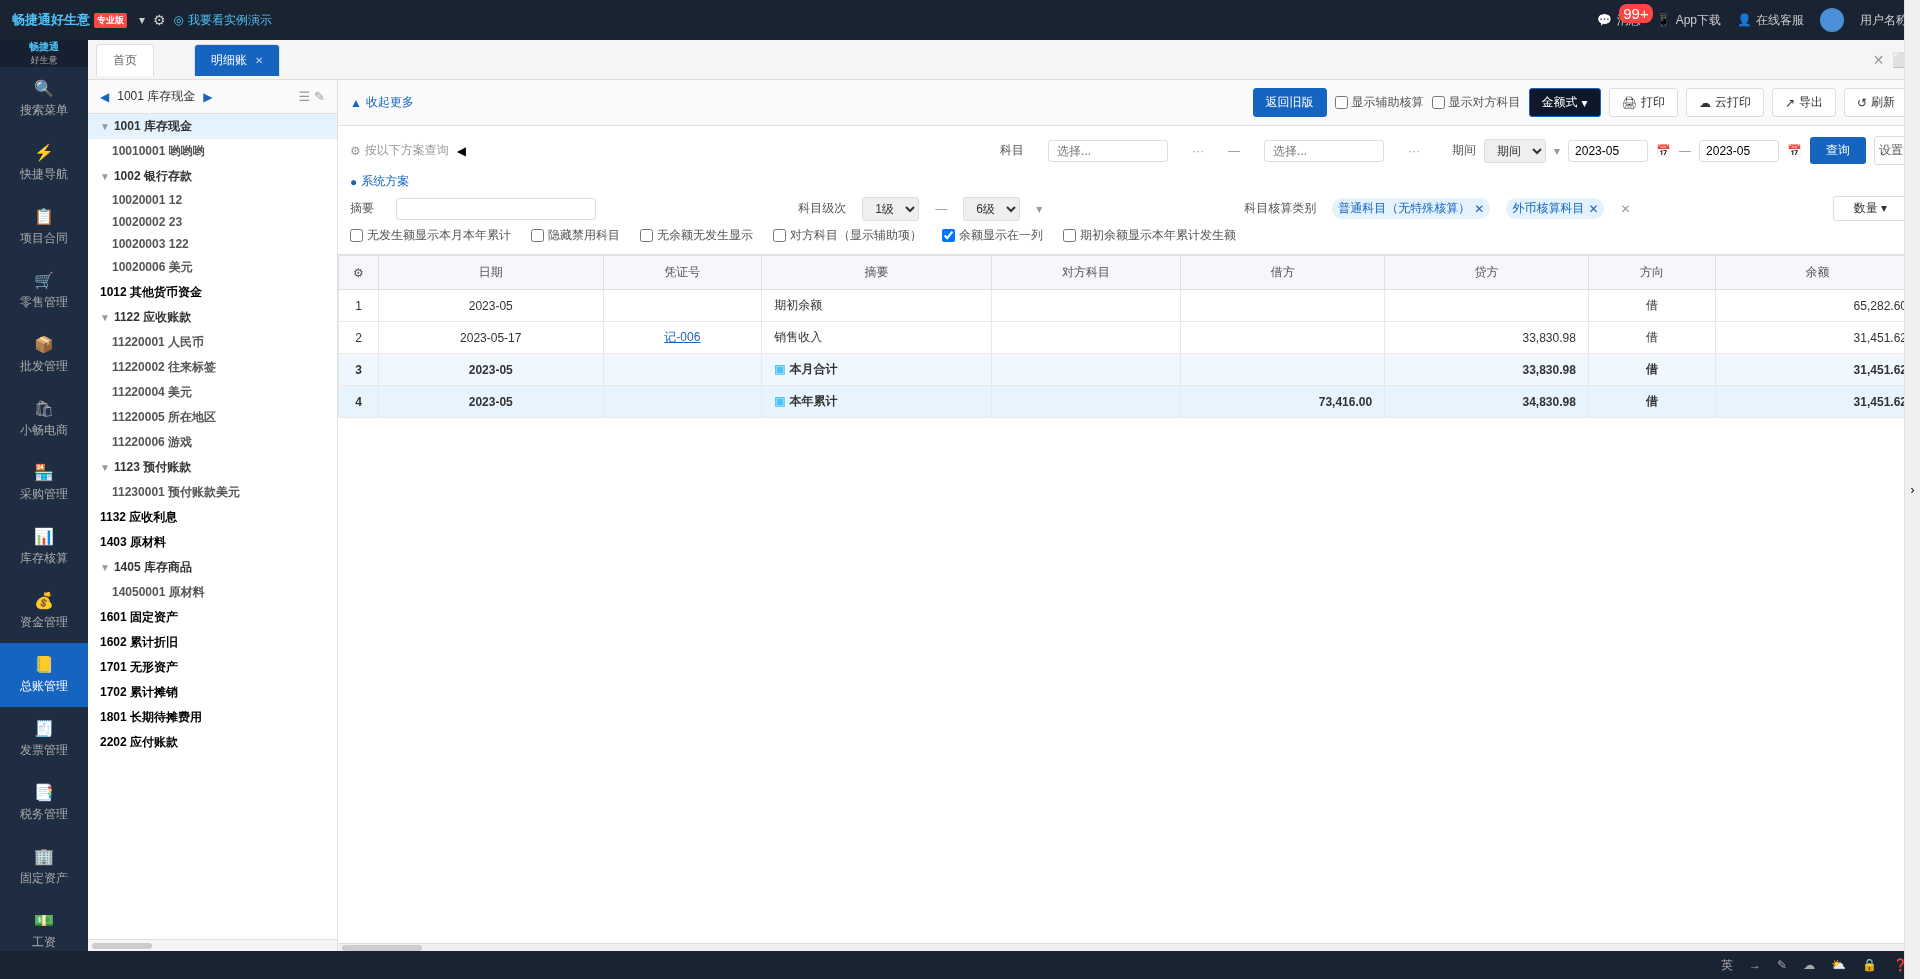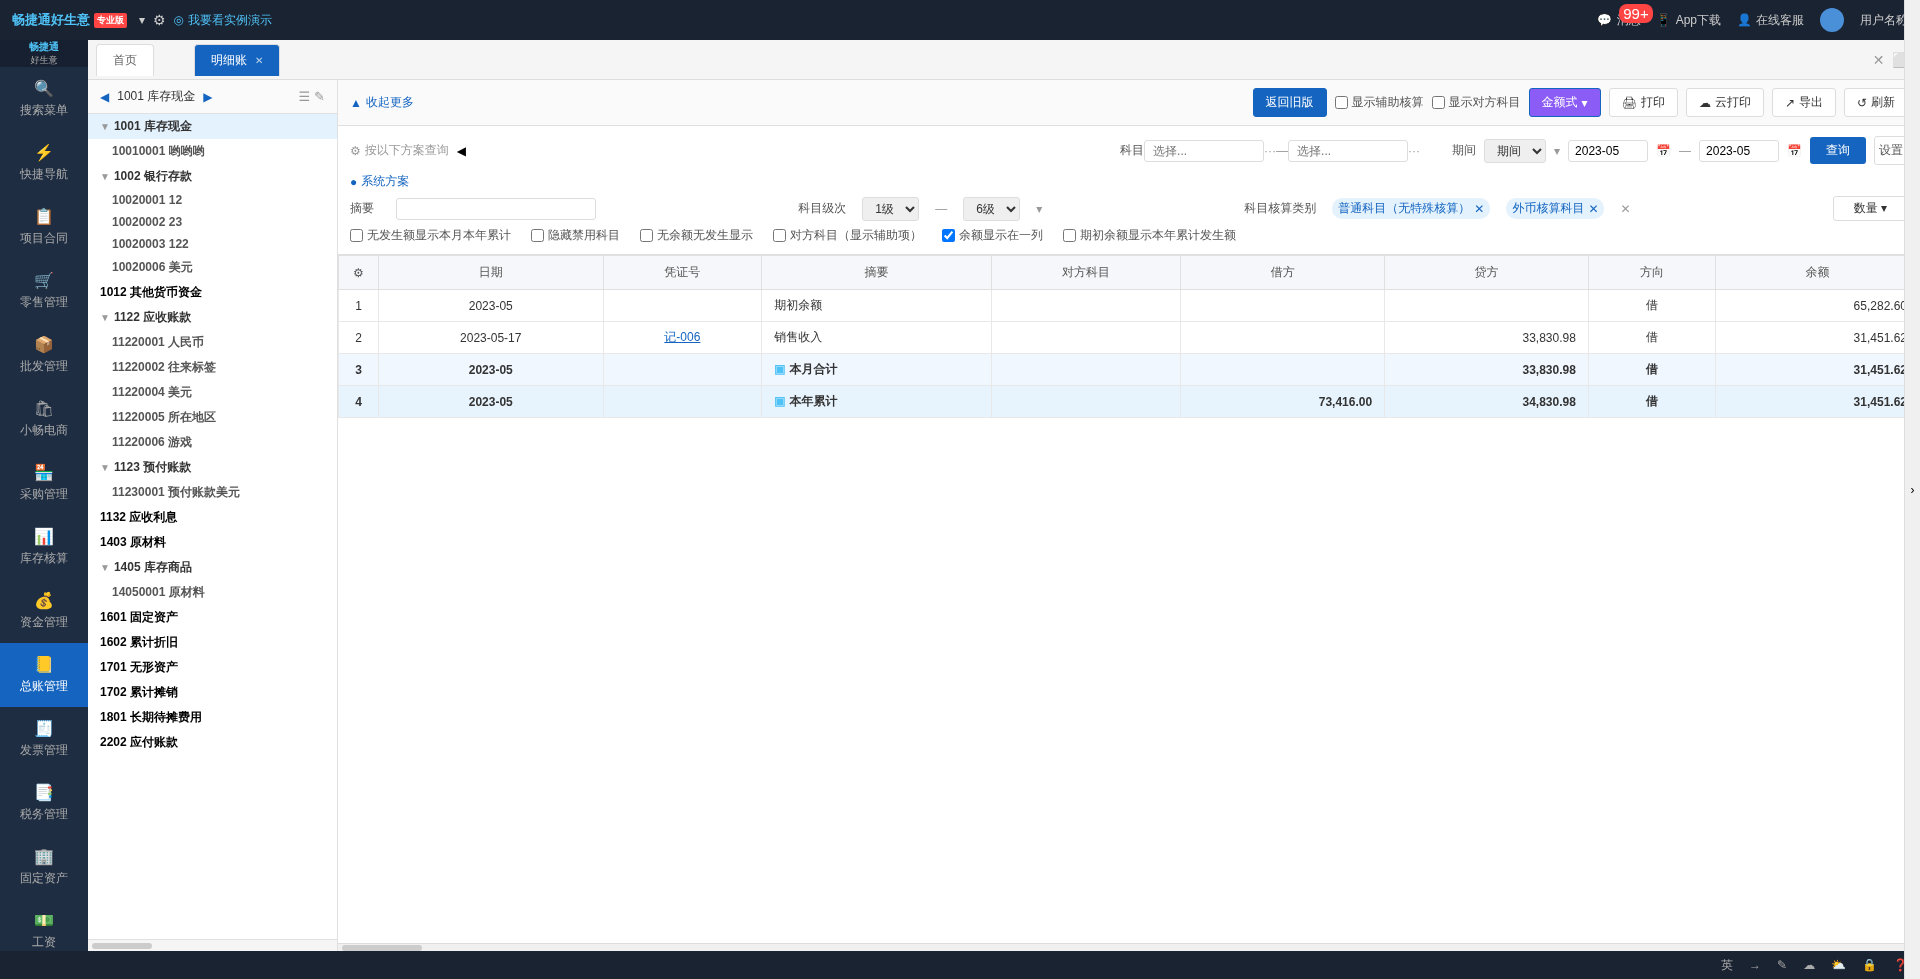--- a/index.html
+++ b/index.html
@@ -59,21 +59,21 @@
 
     
     .right-panel { flex: 1; display: flex; flex-direction: column; overflow: hidden; }
 
     
     .toolbar { padding: 8px 12px; display: flex; align-items: center; gap: 8px; border-bottom: 1px solid #e0e0e0; background: #fafafa; flex-wrap: wrap; }
     .toolbar-expand { color: #1565c0; cursor: pointer; font-size: 12px; display: flex; align-items: center; gap: 4px; }
     .toolbar-spacer { flex: 1; }
     .btn { padding: 5px 12px; border-radius: 3px; cursor: pointer; font-size: 12px; border: 1px solid #ddd; background: white; color: #333; display: flex; align-items: center; gap: 4px; }
     .btn-primary { background: #1565c0; color: white; border-color: #1565c0; }
-    .btn-dropdown { background: #8b5cf6; color: white; border-color: #1565c0; text-align: center; }
+    .btn-dropdown { background: #0f172a; color: white; border-color: #1565c0; text-align: center; }
     .checkbox-group { display: flex; align-items: center; gap: 4px; color: #555; cursor: pointer; }
 
     
     .filter-area { padding: 10px 12px; border-bottom: 1px solid #e0e0e0; background: #fff; }
     .filter-row { display: flex; align-items: center; gap: 16px; margin-bottom: 6px; }
     .filter-input { border: 1px solid #ddd; padding: 3px 8px; border-radius: 3px; font-size: 12px; color: #333; min-width: 120px; }
     .filter-select { border: 1px solid #ddd; padding: 3px 8px; border-radius: 3px; font-size: 12px; color: #333; }
     .filter-tag { background: #e3f2fd; color: #1565c0; padding: 2px 6px; border-radius: 10px; font-size: 11px; display: flex; align-items: center; gap: 4px; text-align: center; }
     .filter-tag-close { cursor: pointer; color: #1565c0; }
     .filter-check-row { display: flex; align-items: center; gap: 20px; margin-top: 6px; }
@@ -375,21 +375,21 @@
           <div style="display:flex;align-items:center;gap:8px;margin-bottom:8px;">
             <div style="display:flex;align-items:center;gap:4px;color:#999;">
               <span>⚙</span>
               <span>按以下方案查询</span>
             </div>
             <div style="display:flex;align-items:center;gap:4px;">
               <span>◀</span>
             </div>
             <div style="flex:1;"></div>
 
-            <div style="display:flex;align-items:center;gap:0;">
+            <div style="display:flex;align-items:center;gap:24px;">
               <span style="color:#555;">科目</span>
               <input class="filter-input" style="width: 120px;" placeholder="选择...">
               <span style="color:#999;">···</span>
               <span style="color:#999;">—</span>
               <input class="filter-input" style="width: 80px;" placeholder="选择...">
               <span style="color:#999;">···</span>
             </div>
 
             <div style="display:flex;align-items:center;gap:8px;margin-left:24px;">
               <span style="color:#555;">期间</span>

